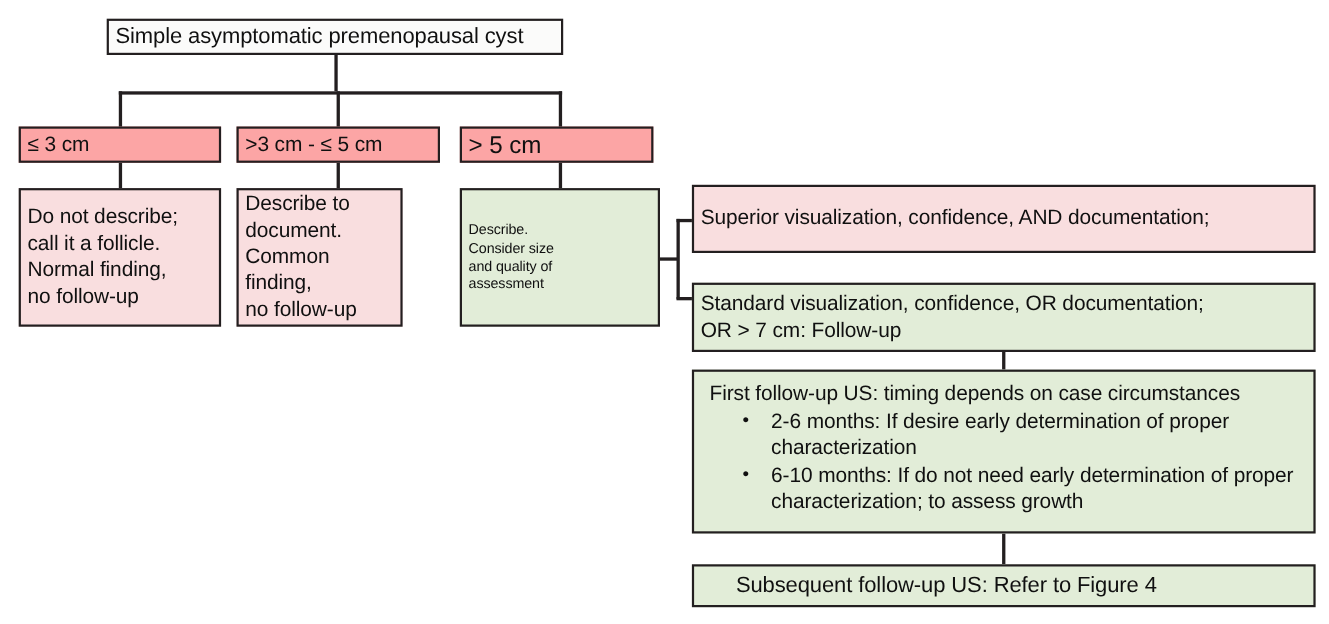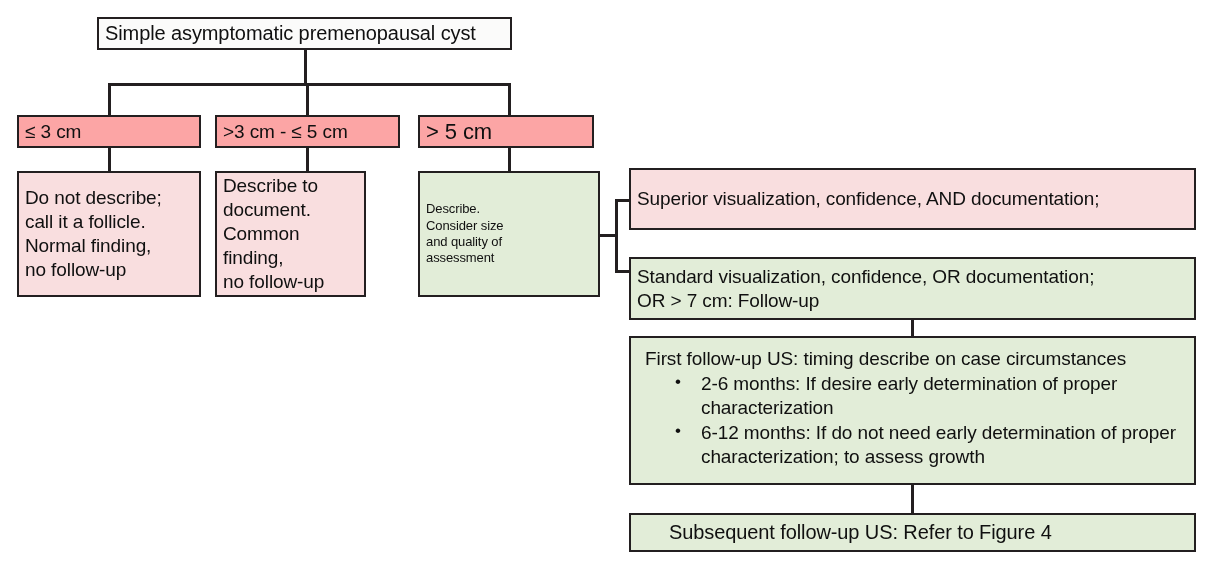--- a/index.html
+++ b/index.html
@@ -144,29 +144,29 @@
   </div>
 
   <div class="node fill-green" style="left:629px; top:241px; width:567px; height:63px; font-size:19px;margin-top:16px;">
     <span class="txt">
       <span>Standard visualization, confidence, OR documentation;</span><br>
       <span>OR &gt; 7 cm:  Follow-up</span>
     </span>
   </div>
 
   <div class="node fill-green listbox" style="left:629px; top:336px; width:567px; height:149px; font-size:19px;">
-    <span class="lead">First follow-up US: timing describe on case circumstances</span>
+    <span class="lead">First follow-up US: timing depends on case circumstances</span>
     <ul>
       <li>
         <span class="bullet">•</span>
         <span>2-6 months: If desire early determination of proper characterization</span>
       </li>
       <li>
         <span class="bullet">•</span>
-        <span>6-12 months: If do not need early determination of proper characterization; to assess growth</span>
+        <span>6-10 months: If do not need early determination of proper characterization; to assess growth</span>
       </li>
     </ul>
   </div>
 
   <div class="node fill-green" style="left:629px; top:513px; width:567px; height:39px; font-size:20px;padding-left:32px;">
     <span class="txt">Subsequent follow-up US:  Refer to Figure 4</span>
   </div>
 
 </div>
 

